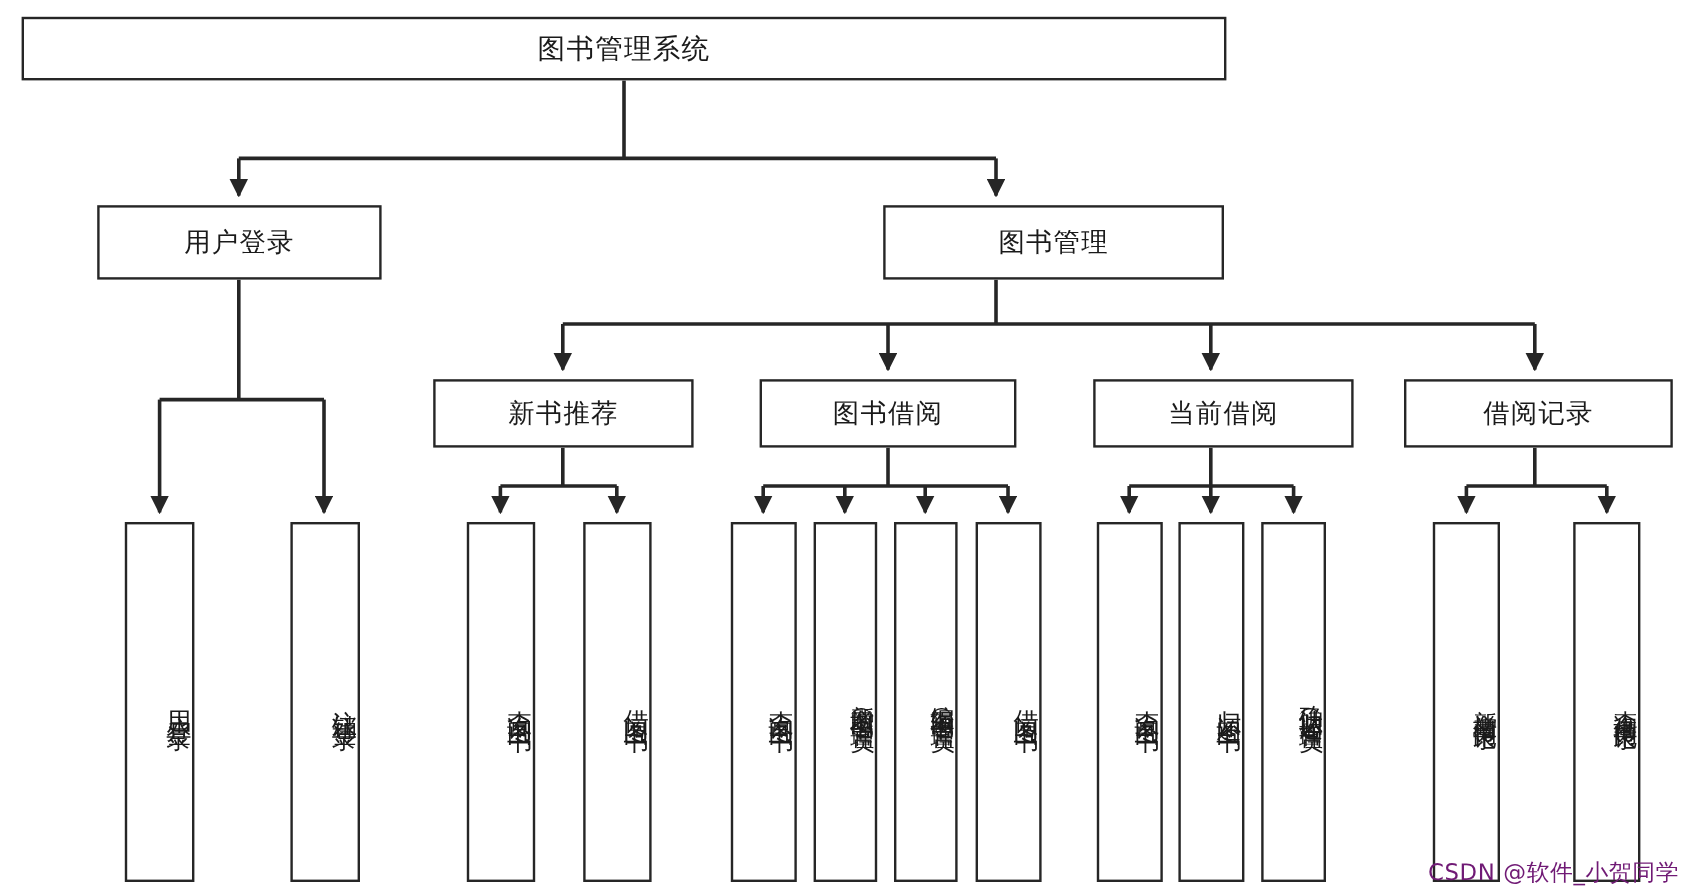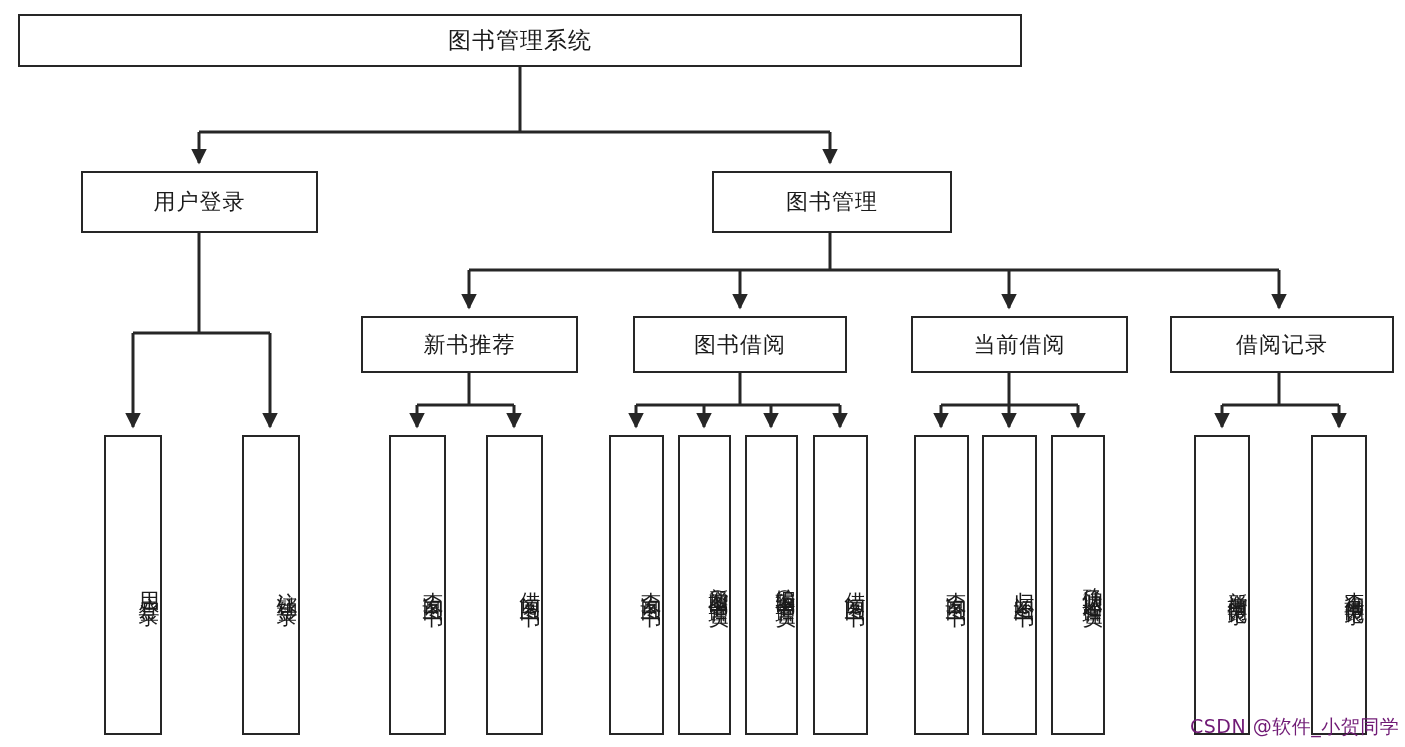--- a/index.html
+++ b/index.html
@@ -114,21 +114,21 @@
       <path d="M 1279 373 L 1279 405"></path>
       <path d="M 1222 405 L 1339 405"></path>
       <path d="M 1222 405 L 1222 427" marker-end="url(#arrow)"></path>
       <path d="M 1339 405 L 1339 427" marker-end="url(#arrow)"></path>
     </g>
   </svg>
 
   <div class="node horiz root" style="left:18px; top:14px; width:1004px; height:53px;">图书管理系统</div>
 
   <div class="node horiz" style="left:81px; top:171px; width:237px; height:62px;">用户登录</div>
-  <div class="node horiz" style="left:712px; top:171px; width:240px; height:62px;">图书管理</div>
+  <div class="node horiz" style="left:736px; top:171px; width:284px; height:62px;">图书管理</div>
 
   <div class="node horiz" style="left:633px; top:316px; width:214px; height:57px;">图书借阅</div>
   <div class="node horiz" style="left:361px; top:316px; width:217px; height:57px;">新书推荐</div>
   <div class="node horiz" style="left:901px; top:316px; width:217px; height:57px;margin-left:10px;">当前借阅</div>
   <div class="node horiz" style="left:1170px; top:316px; width:224px; height:57px;">借阅记录</div>
 
   <div class="node vert" style="left:104px; top:435px; width:58px; height:300px;">用户登录</div>
   <div class="node vert" style="left:242px; top:435px; width:58px; height:300px;">注销登录</div>
 
   <div class="node vert" style="left:389px; top:435px; width:57px; height:300px;">查询图书</div>

